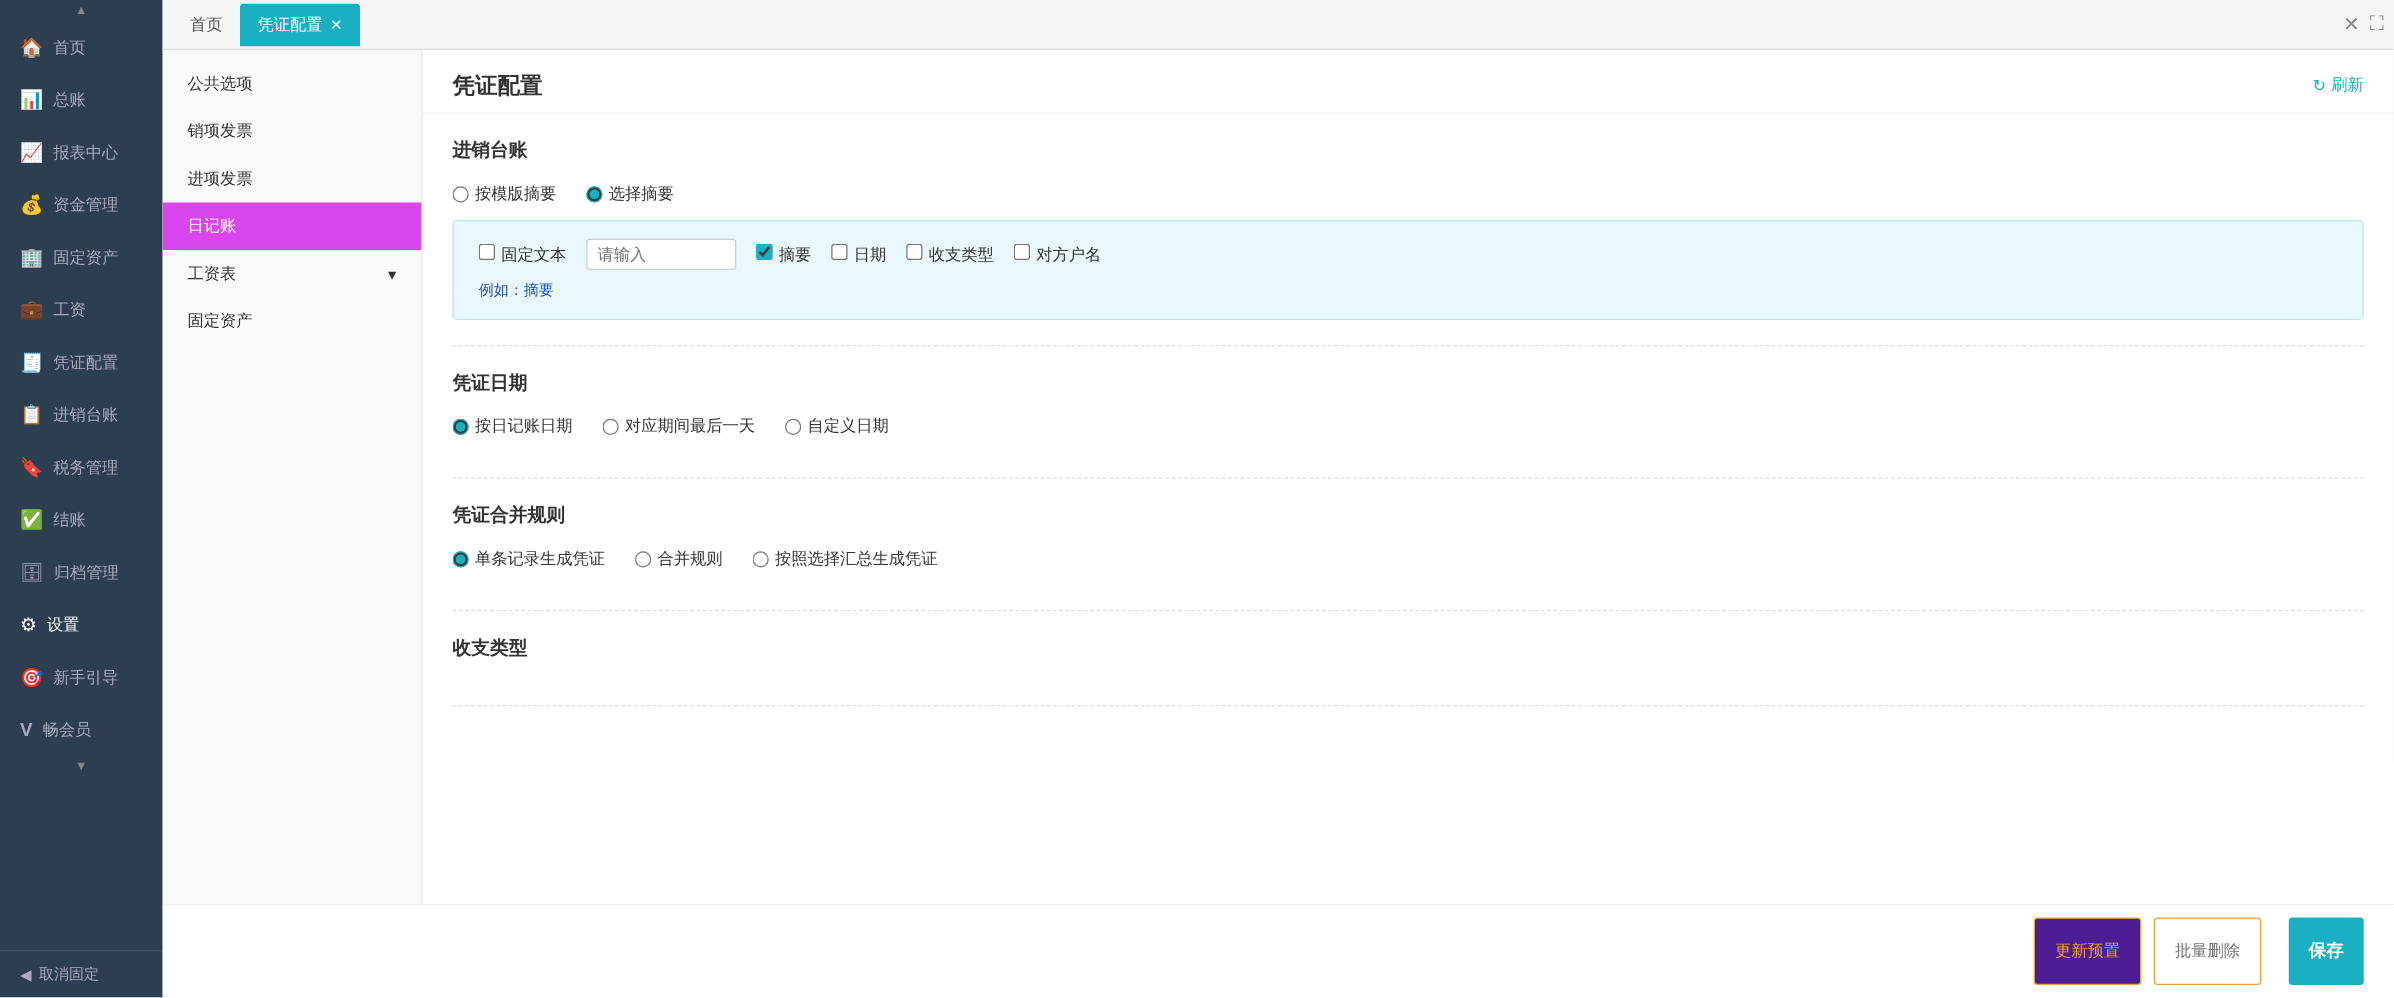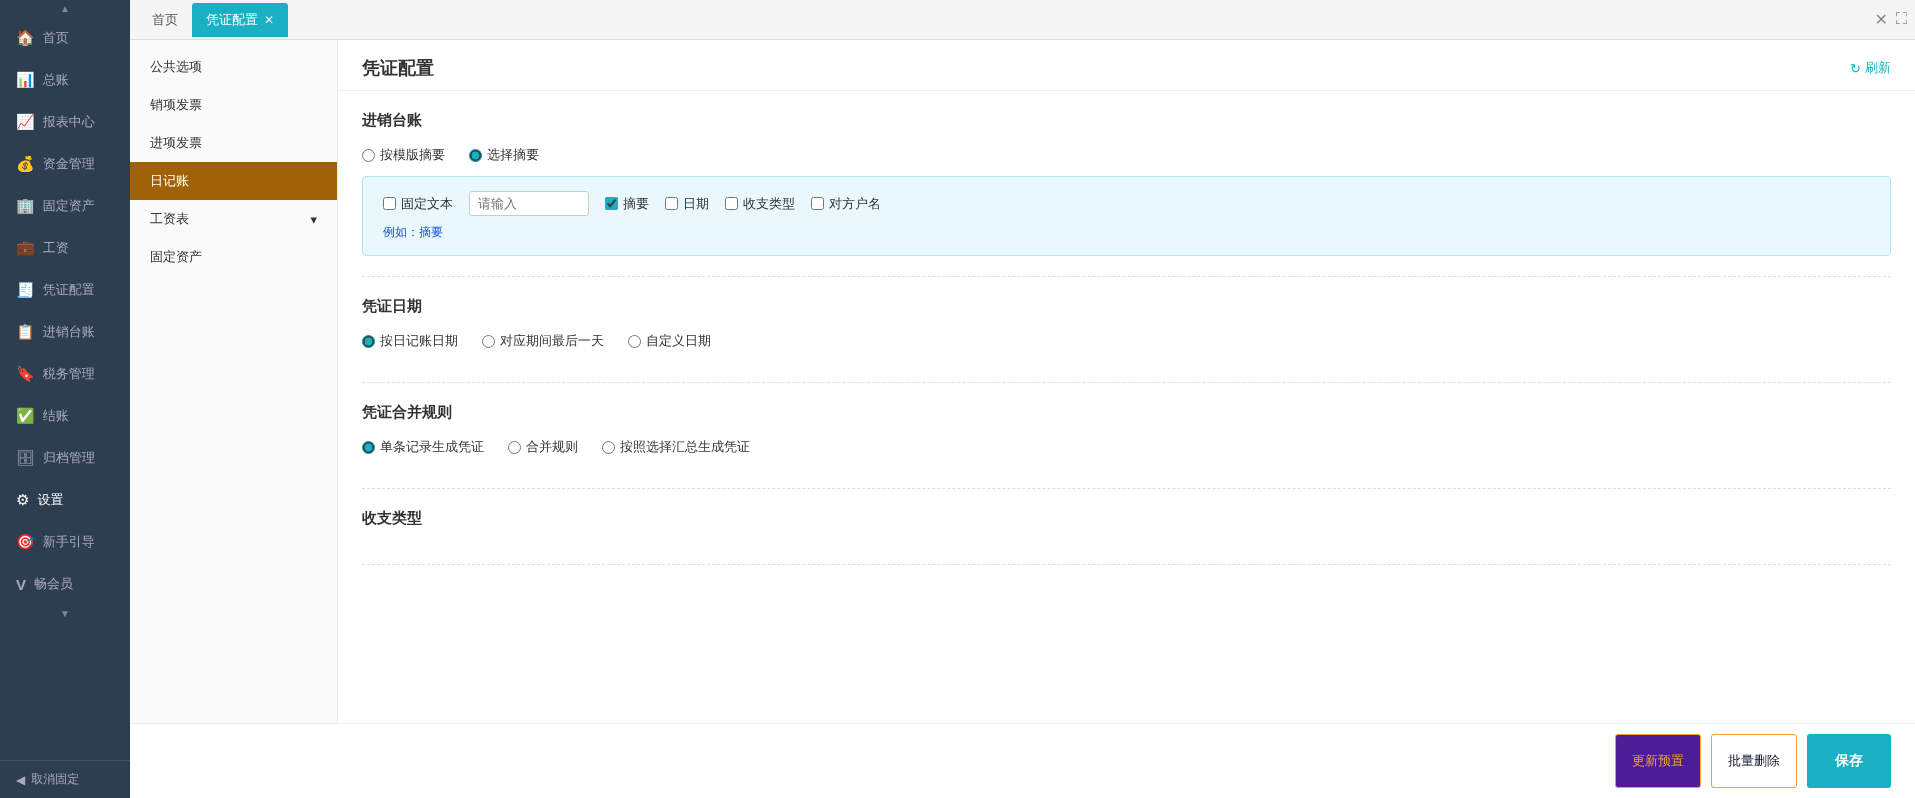--- a/index.html
+++ b/index.html
@@ -95,21 +95,21 @@
     }
     .left-nav-item {
       padding: 10px 20px;
       cursor: pointer;
       color: #333;
       font-size: 13px;
       display: flex;
       align-items: center;
       justify-content: space-between;
     }
-    .left-nav-item.active { background: #a16207; color: #fff; align-items: center; }
+    .left-nav-item.active { background: #d946ef; color: #fff; align-items: center; }
 
     
     .page-header {
       display: flex;
       align-items: center;
       justify-content: space-between;
       padding: 16px 24px 10px;
       background: #fff;
       border-bottom: 1px solid #eee;
       flex-shrink: 0;
@@ -187,21 +187,21 @@
     }
     .summary-example {
       color: #1d4ed8;
       font-size: 12px;
       margin-top: 8px;
     }
 
     
     .check-item {
       display: flex;
-      align-items: center;
+      align-items: flex-start;
       gap: 5px;
       cursor: pointer;
       font-size: 13px;
       color: #333;
     }
 
     
     .action-bar {
       position: fixed;
       bottom: 0;
@@ -219,36 +219,37 @@
       border: 1px solid #f0a030;
       color: #f0a030;
       background: #4c1d95;
       padding: 7px 16px;
       border-radius: 3px;
       cursor: pointer;
       font-size: 13px;
     }
     .btn-batch-delete {
       border: 1px solid #f0a030;
-      color: #0f172a;
+      color: #737373;
       background: #fff;
       padding: 17px 16px;
       border-radius: 3px;
       cursor: pointer;
       font-size: 13px;
     }
     .btn-save {
       background: #1ab0c4;
       color: #fff;
       border: none;
-      padding: 8px 28px;
+      padding: 8px 16px;
       border-radius: 3px;
       cursor: pointer;
       font-size: 14px;
       font-weight: bold;
+      margin-left: 12px;
     }
 
     
     .right-panel {
       flex: 1;
       display: flex;
       flex-direction: column;
       overflow: hidden;
     }
 

